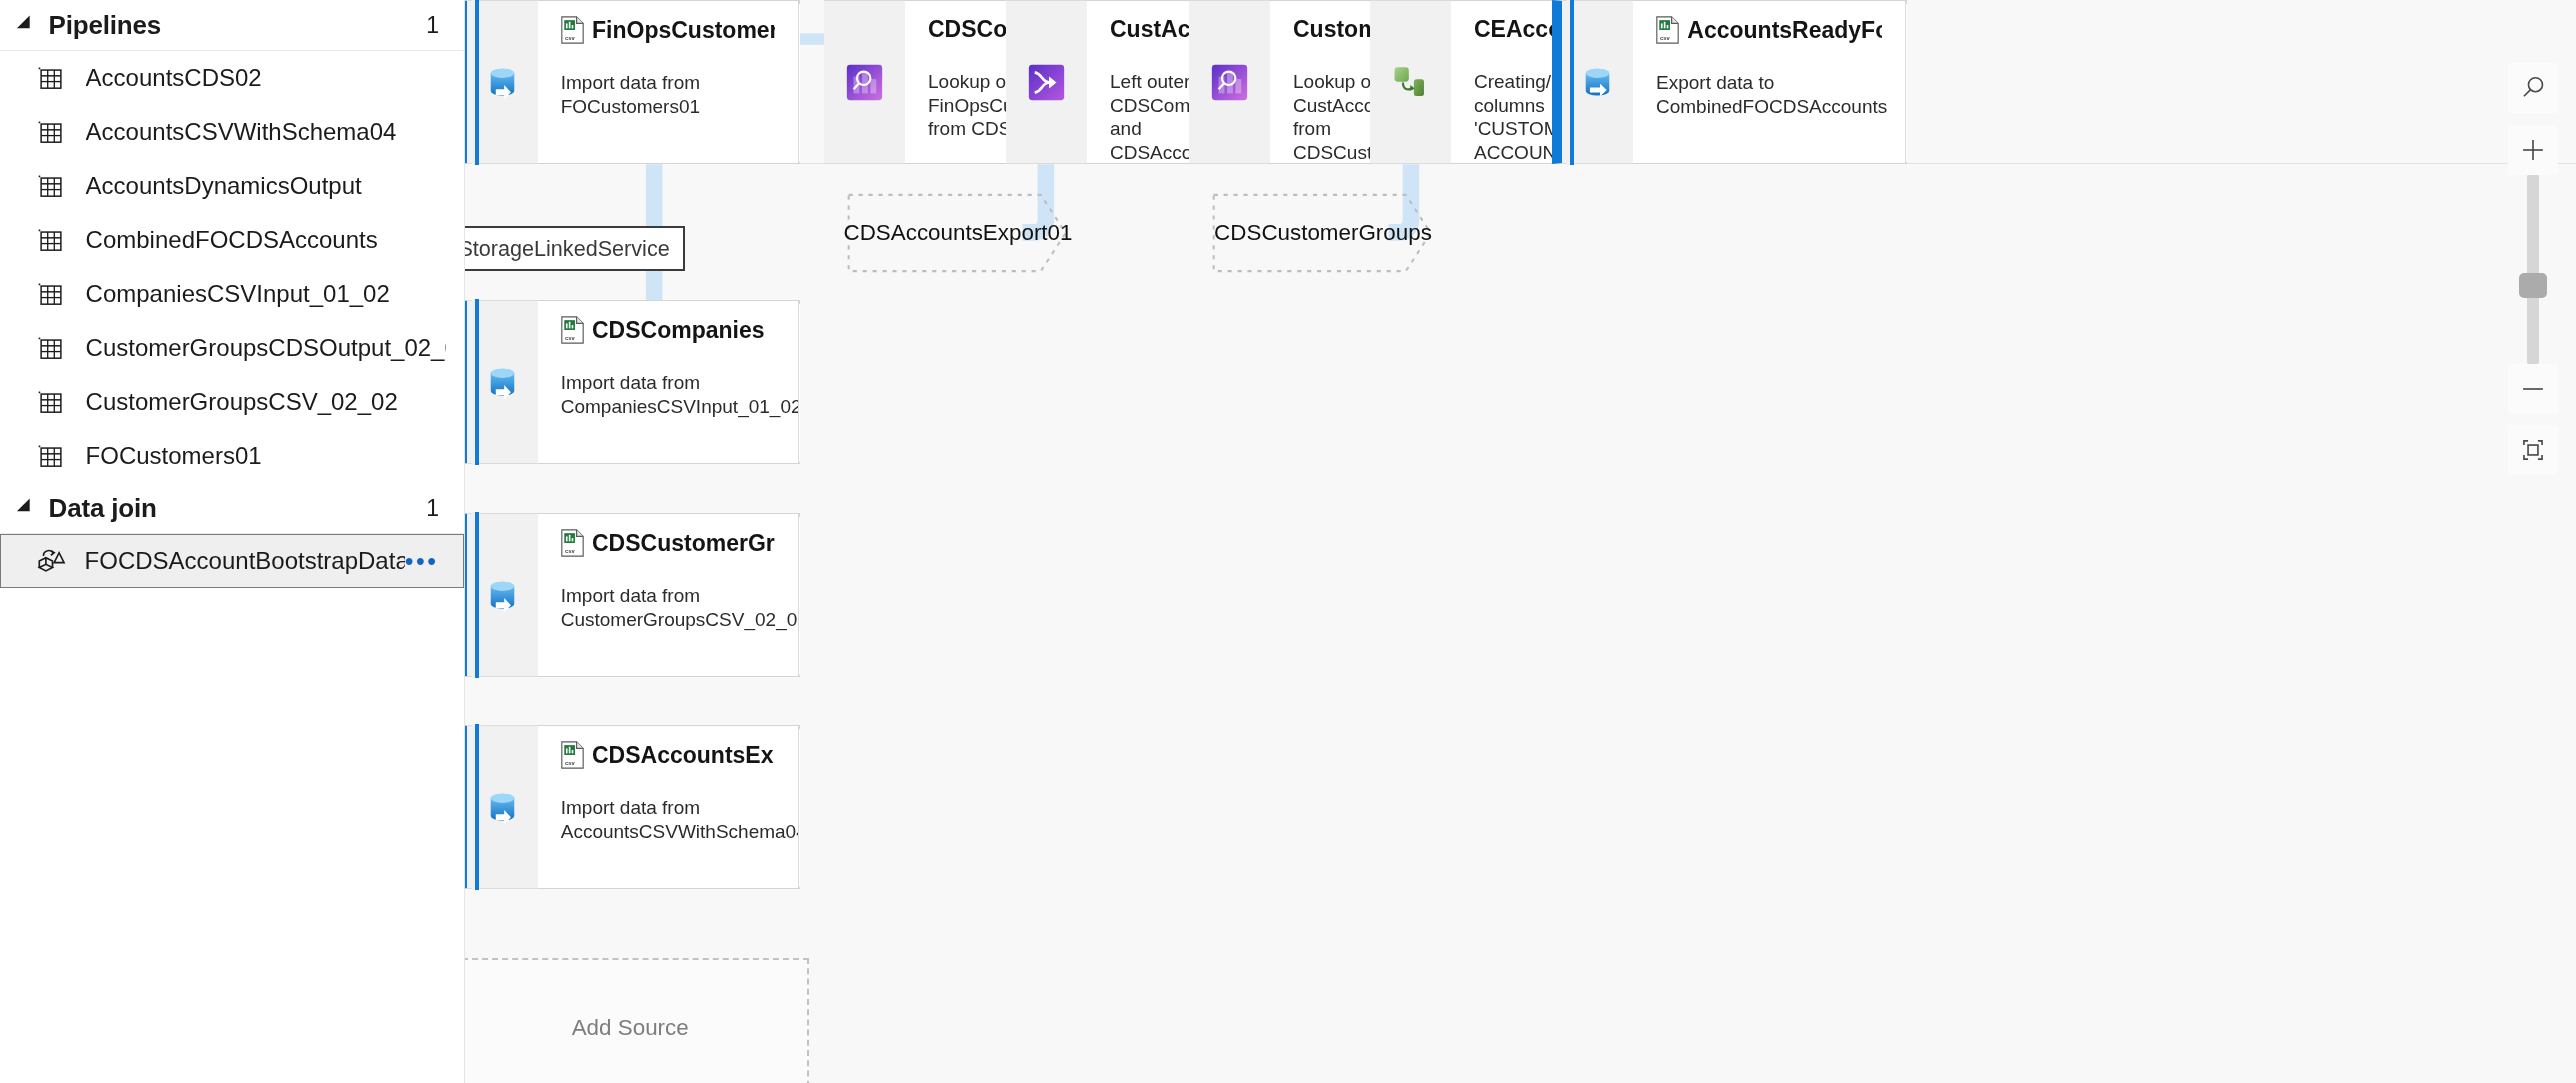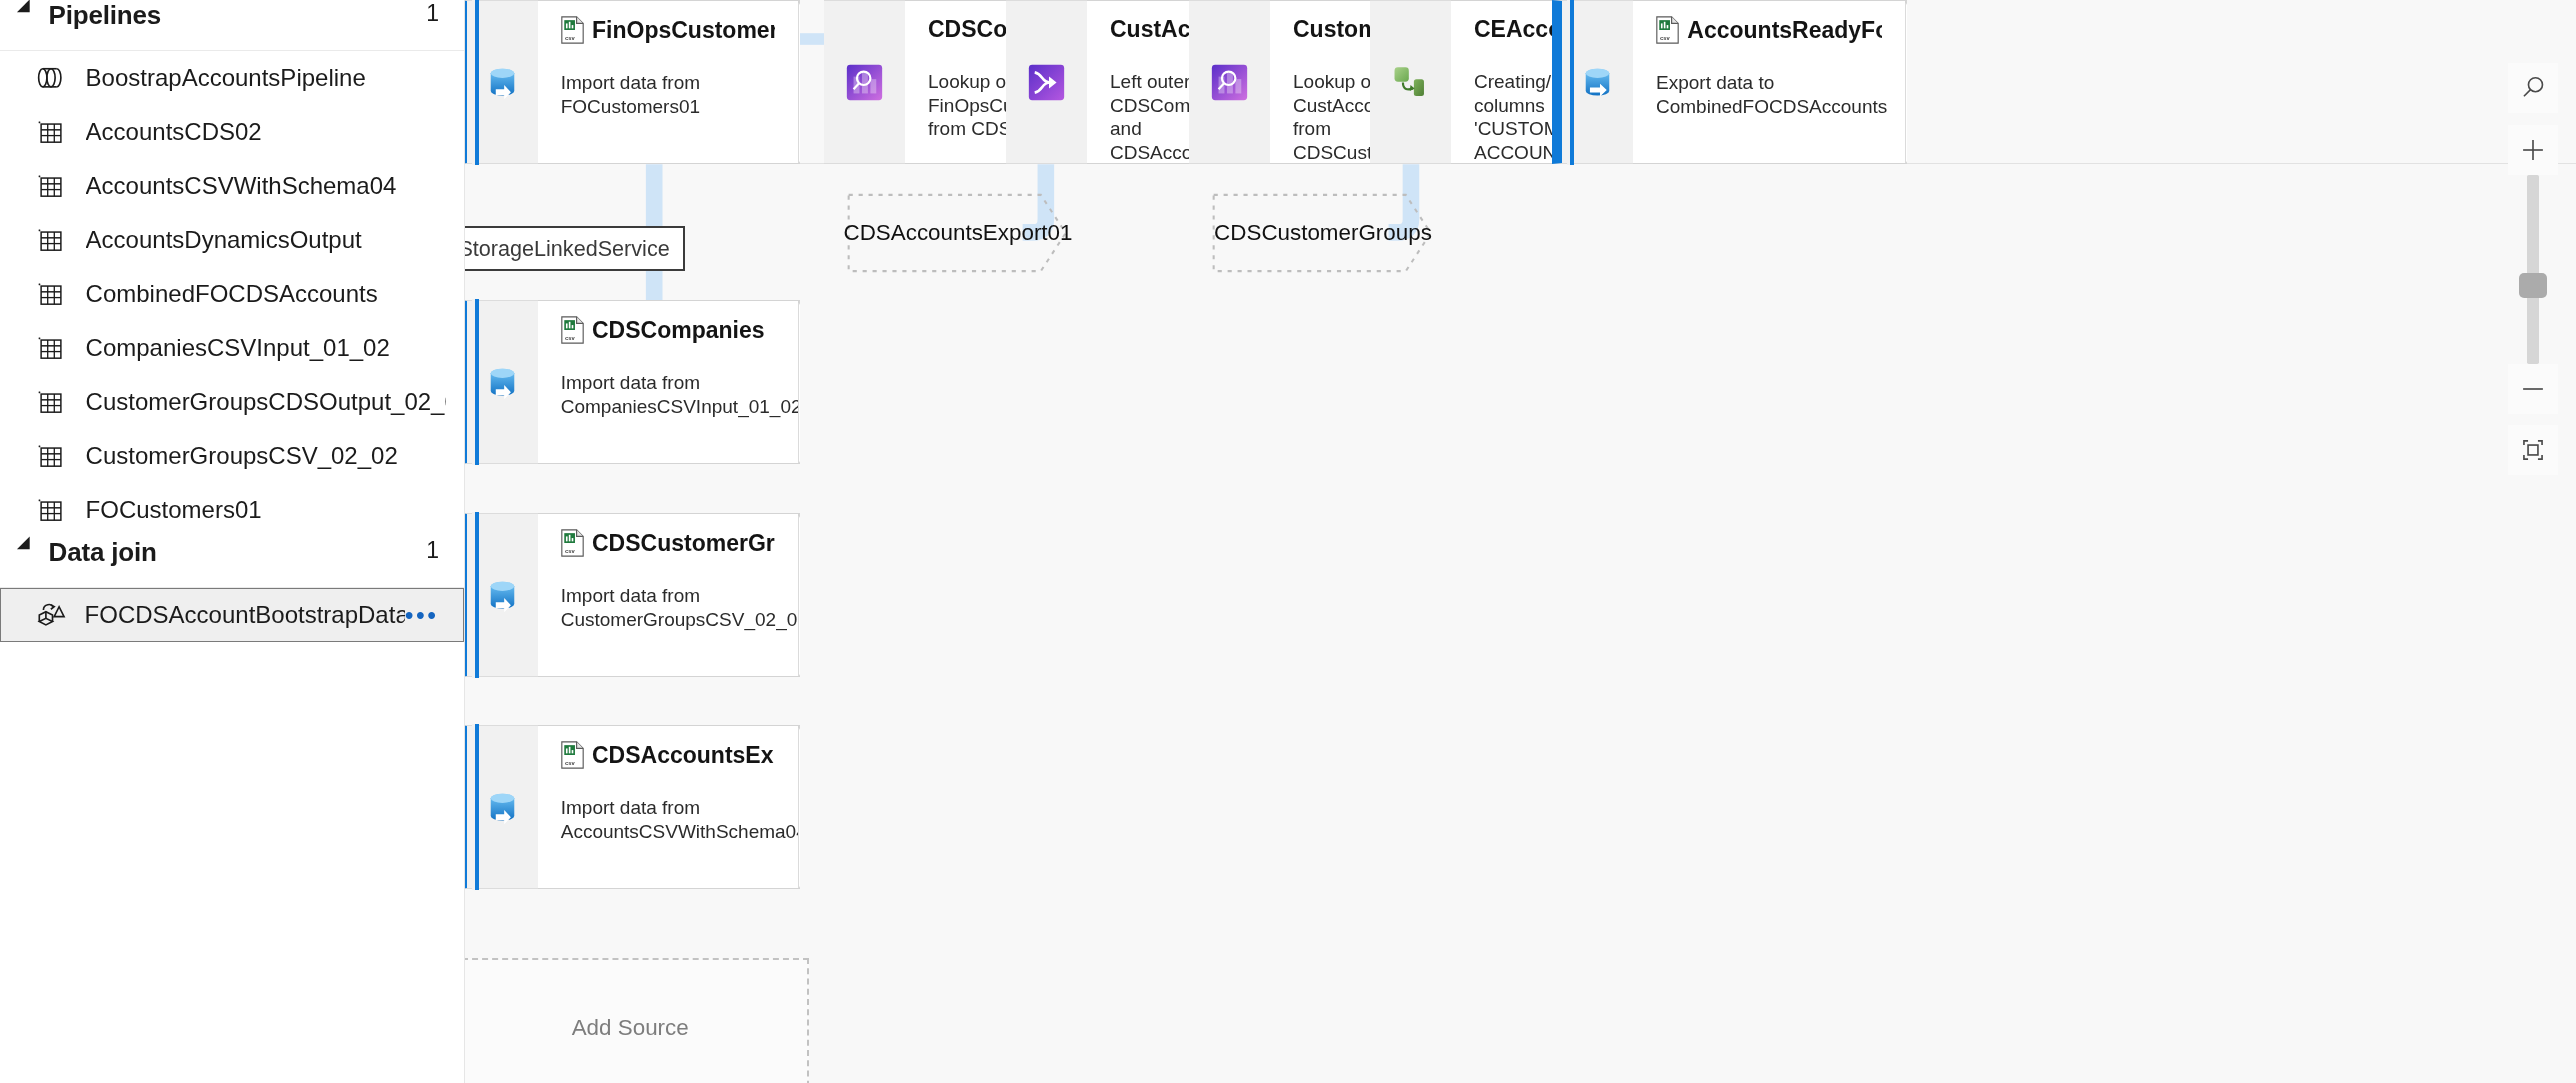--- a/index.html
+++ b/index.html
@@ -13,21 +13,21 @@
 
   
   #sidebar {
     width: 465px; height: 1084px;
     background: #ffffff;
     position: relative;
     flex: 0 0 465px;
     border-right: 1.7px solid #e6e6e6;
   }
   .sec-header {
-    display: flex; 
+    display: flex; align-items: center;
     height: 51px; padding-left: 21.6px; padding-right: 25px;
     border-bottom: 1.7px solid #eaeaea;
   }
   .sec-caret {
     width: 0; height: 0;
     border-left: 9px solid #1b1b1b;
     border-top: 9px solid transparent;
     border-bottom: 9px solid transparent;
     transform: rotate(45deg);
     margin-right: 18px;
@@ -181,32 +181,20 @@
 <body>
 
 <div id="root">
 
   <div id="sidebar">
 
     <div class="sec-header">
       <div class="sec-caret"></div>
       <div class="sec-title">Pipelines</div>
       <div class="sec-count">1</div>
-    </div>
-    <div class="side-item">
-      <span class="ic">
-        <svg width="28" height="21.6" viewBox="0 0 34 26">
-            <ellipse cx="7" cy="13" rx="5" ry="11" fill="none" stroke="#1b1b1b" stroke-width="2"></ellipse>
-            <ellipse cx="17" cy="13" rx="5" ry="11" fill="none" stroke="#1b1b1b" stroke-width="2"></ellipse>
-            <path d="M24 2 A5 11 0 0 1 24 24" fill="none" stroke="#1b1b1b" stroke-width="2"></path>
-            <line x1="7" y1="2" x2="24" y2="2" stroke="#1b1b1b" stroke-width="2"></line>
-            <line x1="7" y1="24" x2="24" y2="24" stroke="#1b1b1b" stroke-width="2"></line>
-          </svg>
-      </span>
-      <span class="lbl">BoostrapAccountsPipeline</span>
     </div>
 
     <div id="datasets-list">
         <div class="side-item">
           <span class="ic">
         <svg width="28" height="26.6" viewBox="0 0 34 32">
           <path d="M3 3 v2 M2 4 h2" stroke="#1b1b1b" stroke-width="1.6"></path>
           <rect x="5" y="6" width="24" height="22" fill="none" stroke="#1b1b1b" stroke-width="1.8"></rect>
           <line x1="5" y1="13" x2="29" y2="13" stroke="#1b1b1b" stroke-width="1.8"></line>
           <line x1="5" y1="20" x2="29" y2="20" stroke="#1b1b1b" stroke-width="1.6"></line>

